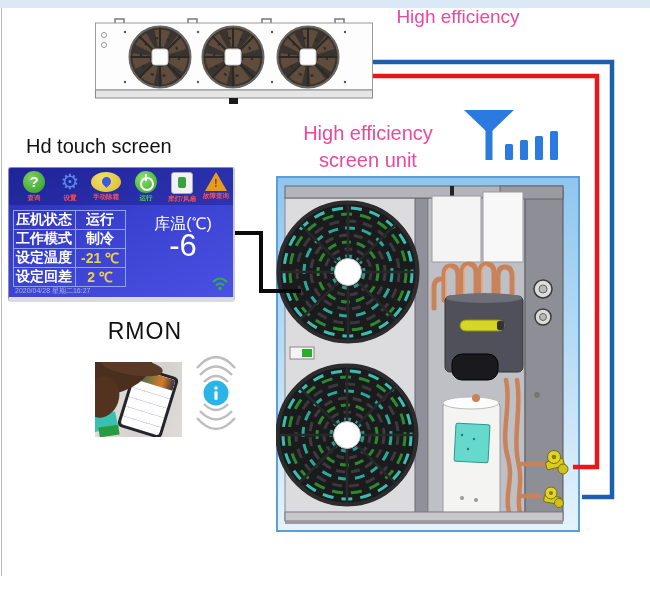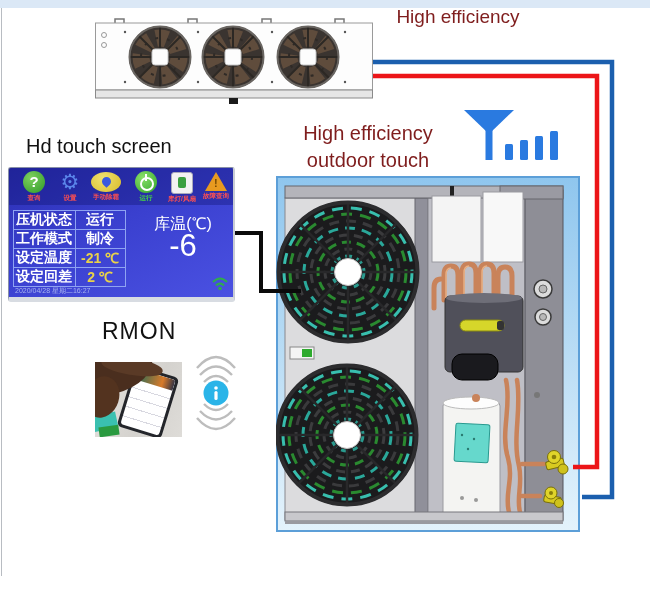--- a/index.html
+++ b/index.html
@@ -4,24 +4,24 @@
 <style>
   html,body{margin:0;padding:0;background:#fff;}
   #canvas{
     position:relative;width:650px;height:596px;background:#ffffff;
     overflow:hidden;font-family:"Liberation Sans",sans-serif;color:#111;
   }
   .abs{position:absolute;}
   #top-bar{left:0;top:0;width:650px;height:8px;background:#dbe8f6;}
   #left-border{left:1px;top:8px;width:1px;height:568px;background:#b8bcc2;}
 
-  .big-label{font-size:19px;line-height:26px;text-align:center;color:#7f1d1d;font-weight:400;}
+  .big-label{font-size:19px;line-height:26px;text-align:center;color:#ec4899;font-weight:400;}
   #outdoor-title{font-size:20px;line-height:27px;}
   #touchscreen-title{font-size:20px;font-weight:400;text-align:center;}
-  #rmon-title{font-size:23px;font-weight:400;text-align:left;letter-spacing:1px;}
+  #rmon-title{font-size:23px;font-weight:400;text-align:right;letter-spacing:1px;}
 
   
   #touch-screen{
     left:8px;top:167px;width:224px;height:129px;
     background:linear-gradient(155deg,#2b2fb4 0%,#3a40cf 45%,#4a51e2 100%);
     border-left:1px solid #8890a8;border-top:1px solid #8890a8;
     border-right:2px solid #c8ccd4;border-bottom:5px solid #d8dce2;
     border-radius:3px;box-sizing:content-box;
   }
   #screen-topstrip{left:0;top:0;width:224px;height:37px;background:rgba(8,10,92,0.30);}
@@ -245,21 +245,21 @@
       <rect x="92" y="25" width="8" height="29" rx="1.5"></rect>
     </g>
   </svg>
 
   <div class="abs big-label" style="left:378px;top:4px;width:160px;">
     <div>High efficiency</div>
   </div>
 
   <div class="abs big-label" id="outdoor-title" style="left:280px;top:120px;width:176px;">
     <div>High efficiency</div>
-    <div>outdoor touch</div>
+    <div>screen unit</div>
   </div>
 
   <div class="abs" id="touchscreen-title" style="left:26px;top:135px;">Hd touch screen</div>
 
   <div class="abs" id="rmon-title" style="left:102px;top:318px;width:80px;">RMON</div>
 
   <div class="abs" id="touch-screen">
     <div class="abs" id="screen-topstrip"></div>
 
     <div class="ts-icon-group" style="left:6px;">

